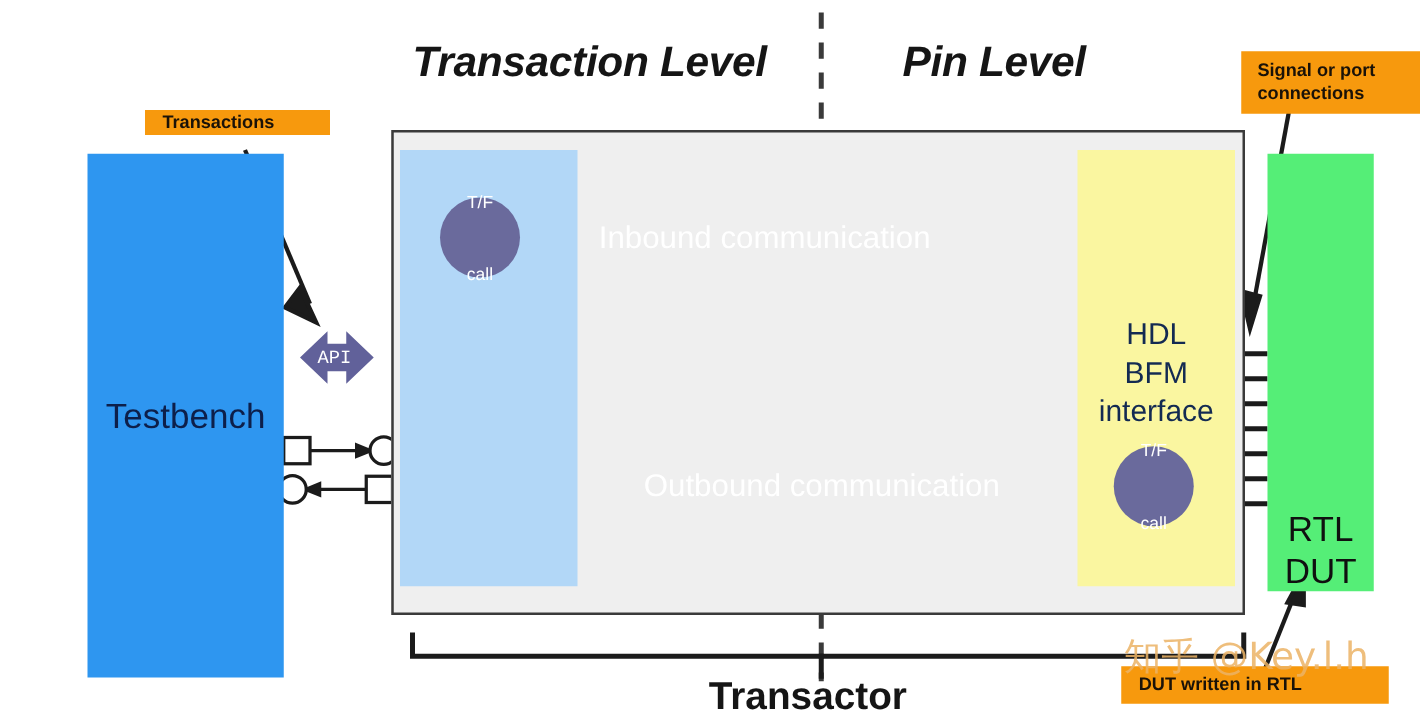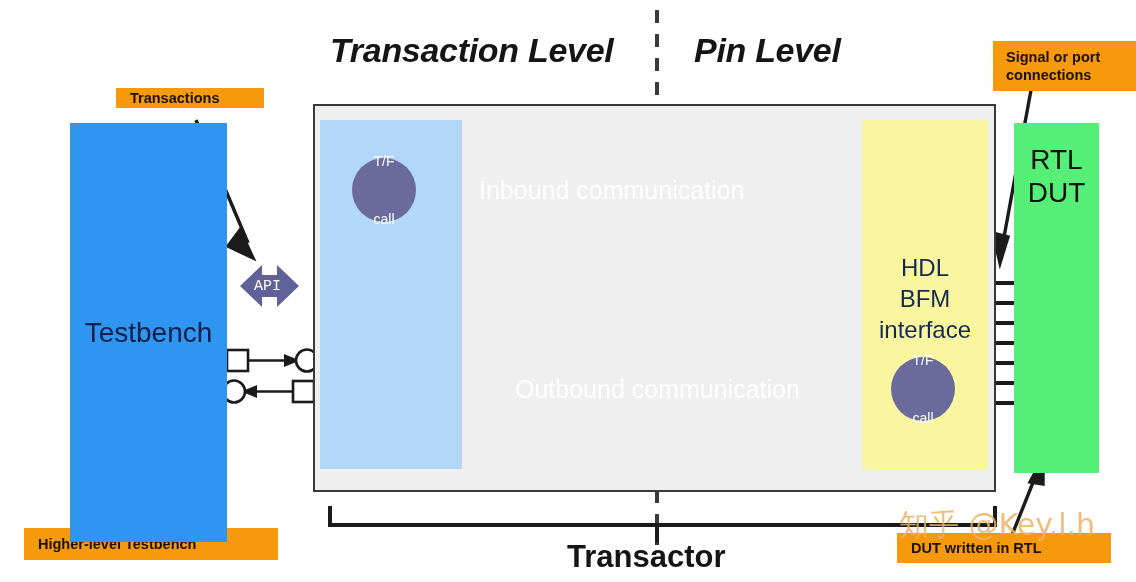--- a/index.html
+++ b/index.html
@@ -44,22 +44,22 @@
   .outer-box{
     background:#EFEFEF;border:2px solid #3a3a3a;
   }
   .hvl-box{background:#B2D7F7;}
   .hdl-box{background:#FAF6A0;}
   .inner-lbl{
     font-family:"Liberation Sans", sans-serif;
     font-size:24px;color:#132a52;text-align:center;line-height:31px;
   }
   .rtl-box{
-    background:#55EE77;display:flex;align-items:flex-start;justify-content:center;
-    padding-top:20px;
+    background:#55EE77;display:flex;align-items:flex-end;justify-content:center;
+    padding-top:52px;
   }
   .rtl-box .lbl{
     font-family:"Liberation Sans", sans-serif;
     font-size:28px;color:#101010;text-align:center;line-height:33px;
   }
 
   
   .tf-call{
     border-radius:50%;background:#6A6A9C;
     display:flex;flex-direction:column;align-items:center;justify-content:center;
@@ -154,36 +154,33 @@
 
     <g stroke="#1b1b1b" stroke-width="4" fill="none" stroke-linecap="square">
       <path d="M 330,508 L 330,525 L 995,525 L 995,508"></path>
       <line x1="657" y1="525" x2="657" y2="541"></line>
     </g>
 
   </svg>
 
   <div class="abs level-title" style="left:330px;top:31px;">Transaction Level</div>
 
-  <div class="abs level-title" style="left:694px;top:31px;">Pin Level</div>
+  <div class="abs level-title" style="left:722px;top:31px;">Pin Level</div>
 
   <div class="abs transactor-title" style="left:567px;top:539px;">Transactor</div>
 
   <div class="abs callout pad-l" style="left:116px;top:88px;width:148px;height:20px;">
     <span>Transactions</span>
   </div>
 
   <div class="abs callout col" style="left:953px;top:41px;width:160px;height:50px;">
     <span>Signal or port</span>
     <span>connections</span>
   </div>
 
-  <div class="abs callout pad-l" style="left:24px;top:528px;width:254px;height:32px;">
-    <span>Higher-level Testbench</span>
-  </div>
 
   <div class="abs callout pad-l" style="left:897px;top:533px;width:214px;height:30px;">
     <span>DUT  written in RTL</span>
   </div>
 
   <div class="abs testbench-box" style="left:70px;top:123px;width:157px;height:419px;">
     <span class="lbl">Testbench</span>
   </div>
 
   <div class="abs outer-box" style="left:313px;top:104px;width:683px;height:388px;"></div>

